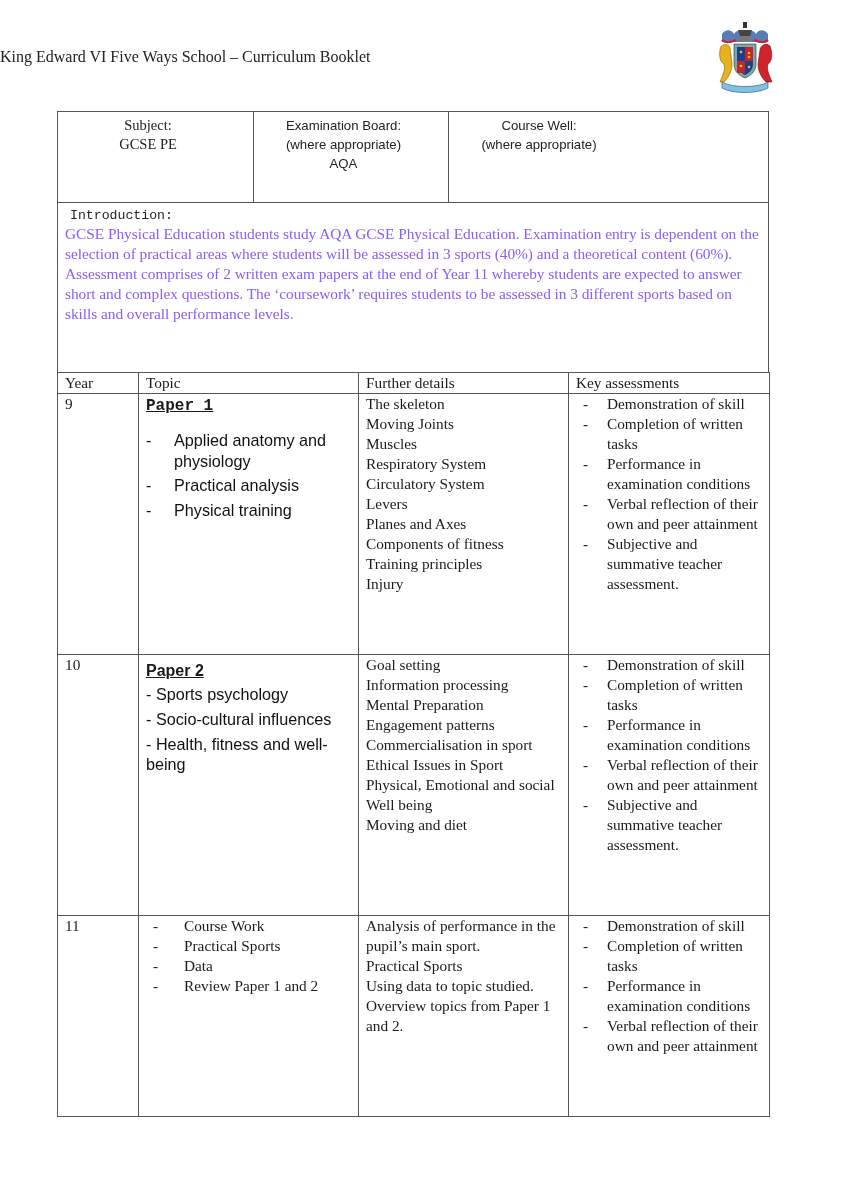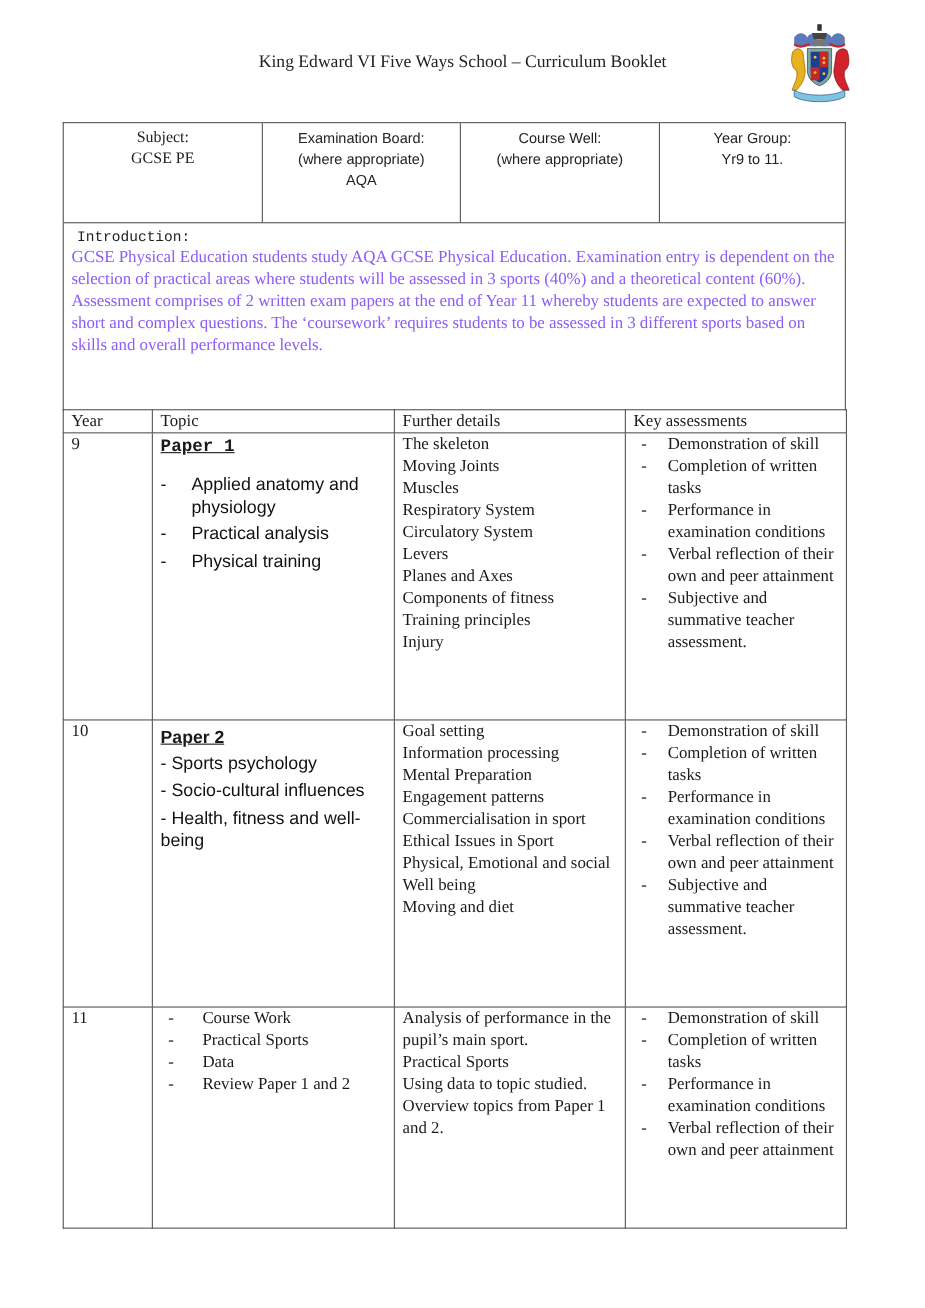--- a/index.html
+++ b/index.html
@@ -1,30 +1,29 @@
 <!DOCTYPE html>
 <html><head>
   <meta charset="utf-8">
   <style>
     * { box-sizing: border-box; margin: 0; padding: 0; }
     html, body { width: 841px; height: 1189px; background: #ffffff; }
     body { position: relative; font-family: "DejaVu Serif", serif; color: #111; overflow: hidden; }
 
     .page-header {
       position: absolute; left: 0; top: 48px; width: 841px;
-      text-align: center;
       font-family: "Liberation Serif", serif; font-size: 16px; color: #222;
     }
     .crest {
       position: absolute; left: 716px; top: 20px; width: 58px; height: 76px;
     }
 
     .frame { position: absolute; left: 57px; top: 111px; width: 712px; border: 1.5px solid #555; border-bottom: none; }
 
-    .meta-row { display: flex; height: 91px; border-bottom: 1.5px solid #555; }
+    .meta-row { display: flex; height: 91px; border-bottom: 1.5px solid #555; gap: 15px; }
     .meta-cell {
       text-align: center; font-family: "Liberation Sans", sans-serif; font-size: 13.2px;
       line-height: 19px; color: #222; padding-top: 4px;
     }
     .meta-cell + .meta-cell { border-left: 1.5px solid #555; }
     .meta-cell.c1 { width: 180px; font-family: "Liberation Serif", serif; font-size: 14.5px; }
     .meta-cell.c2 { width: 180px; }
     .meta-cell.c3 { width: 181px; }
     .meta-cell.c4 { flex: 1; }
 
@@ -109,24 +108,20 @@
     </div>
     <div class="meta-cell c2">
       <div>Examination Board:</div>
       <div>(where appropriate)</div>
       <div>AQA</div>
     </div>
     <div class="meta-cell c3">
       <div>Course Well:</div>
       <div>(where appropriate)</div>
     </div>
-    <div class="meta-cell c4">
-      <div>Year Group:</div>
-      <div>Yr9 to 11.</div>
-    </div>
   </div>
   <div class="intro">
     <div class="intro-label">Introduction:</div>
     <div class="intro-text">GCSE Physical Education students study AQA GCSE Physical Education.  Examination entry is dependent on the selection of practical areas where students will be assessed in 3 sports (40%) and a theoretical content (60%).   Assessment comprises of 2 written exam papers at the end of Year 11 whereby students are expected to answer short and complex questions.  The ‘coursework’ requires students to be assessed in 3 different sports based on skills and overall performance levels.</div>
   </div>
 </div>
 
 <table class="curr">
   <colgroup>
       <col class="c-year">

